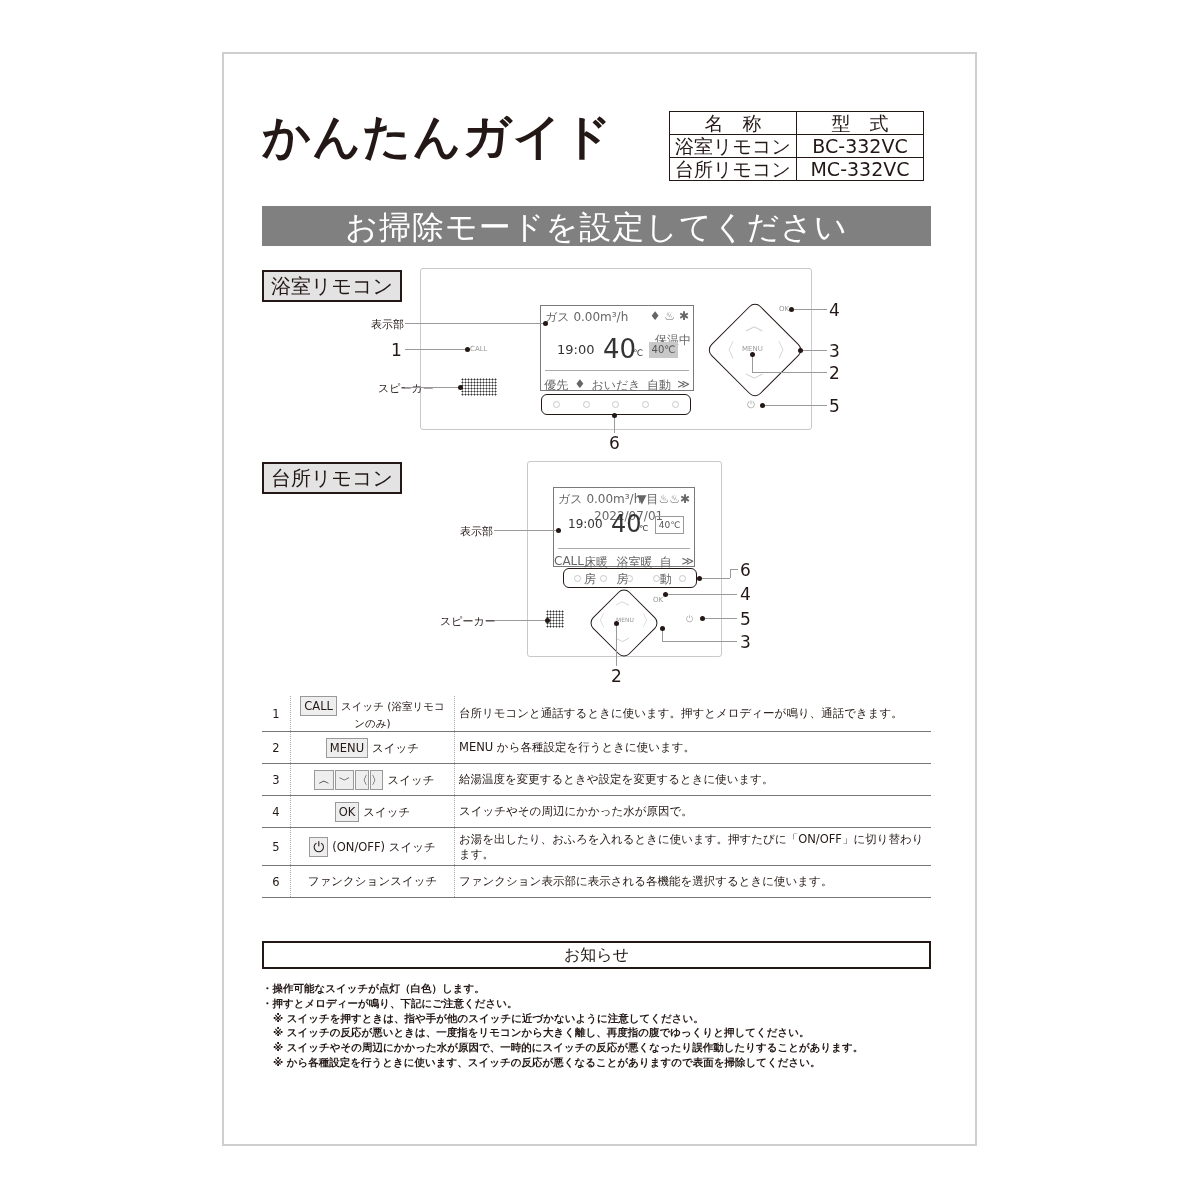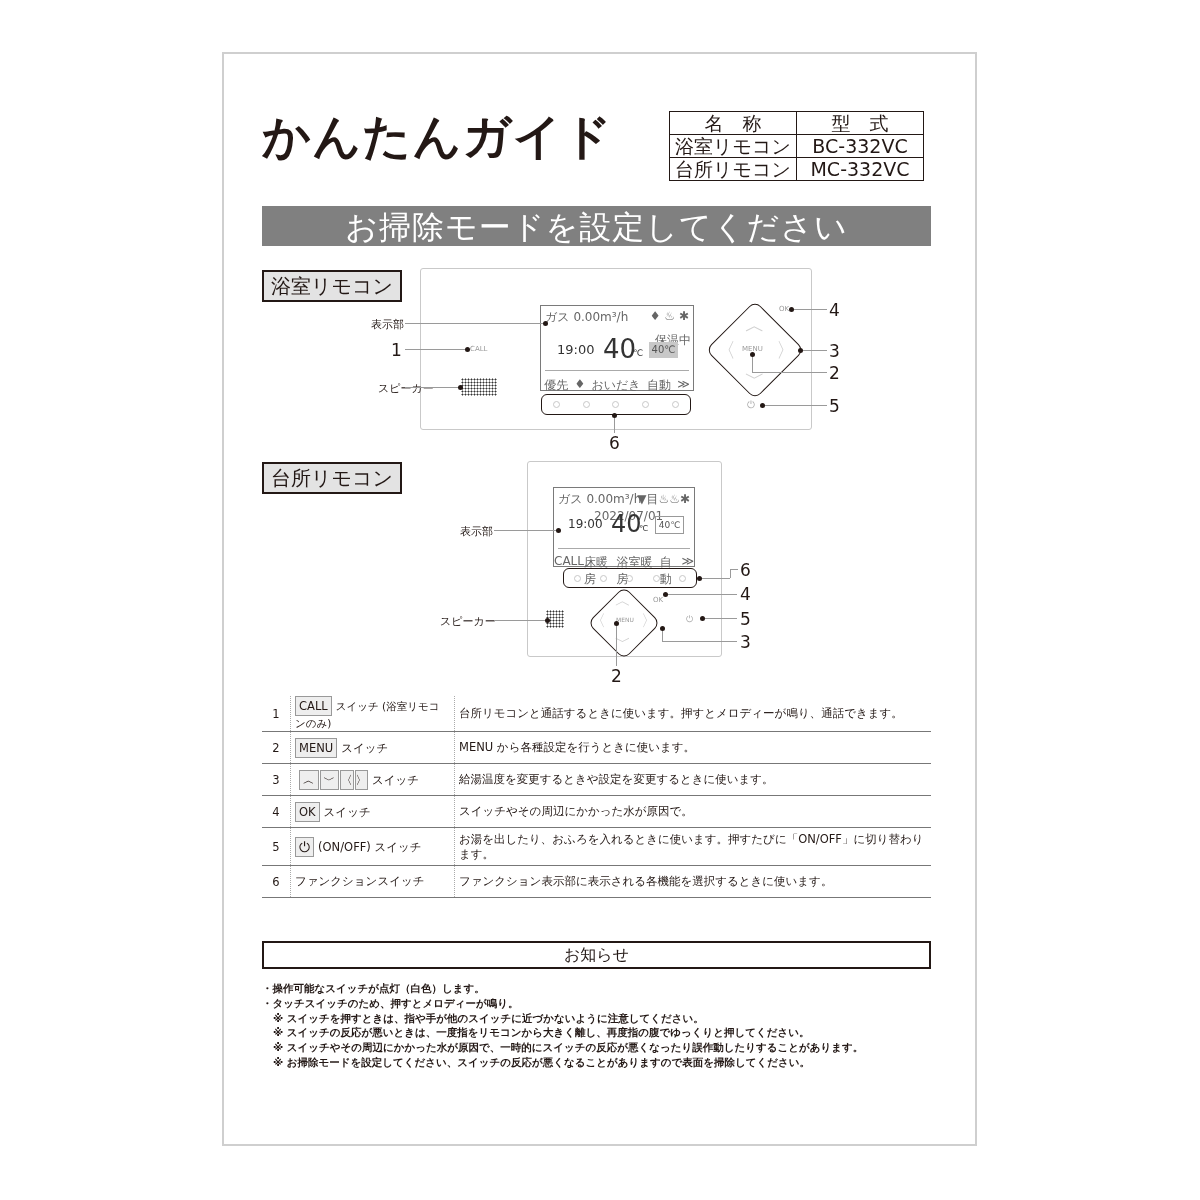--- a/index.html
+++ b/index.html
@@ -22,21 +22,21 @@
   .dot { position:absolute; width:5px; height:5px; border-radius:50%; background:#231815; }
   .fn-bar { border:1.5px solid #231815; border-radius:6px; box-sizing:border-box; display:flex; justify-content:space-around; align-items:center; }
   .fn-led { width:5px; height:5px; border-radius:50%; border:1px solid #c8c8c8; }
   .diamond { position:absolute; border:1.5px solid #231815; transform:rotate(45deg); border-radius:8px; box-sizing:border-box; background:#fff; }
   .chev { position:absolute; color:#d0d0d0; font-size:20px; line-height:20px; }
   .speaker { position:absolute; background-image:radial-gradient(circle, #333 0.9px, transparent 1.1px); background-size:3px 3px; }
   table.spec { position:absolute; left:262px; top:696px; width:669px; border-collapse:collapse; font-size:11.5px; }
   table.spec th { background:#e0e0e0; font-weight:normal; height:20px; border-top:2px solid #777; border-bottom:1px solid #777; font-size:11px; }
   table.spec td { border-bottom:1.5px solid #777; padding:0 4px; height:31px; vertical-align:middle; }
   table.spec td.no { width:20px; text-align:center; }
-  table.spec td.nm { width:155px; border-left:1px dotted #aaa; border-right:1px dotted #aaa; }
+  table.spec td.nm { width:155px; border-left:1px dotted #aaa; border-right:1px dotted #aaa;text-align:center; }
   table.spec th.no { width:28px; }
   table.spec th.nm { width:163px; border-left:1px dotted #aaa; border-right:1px dotted #aaa; }
   .key { display:inline-block; border:1px solid #999; background:#eeeeee; padding:1px 3px; font-size:11.5px; line-height:16px; margin-right:4px; vertical-align:middle; }
   .notice-box { left:262px; top:941px; width:669px; height:28px; border:2px solid #231815; box-sizing:border-box; text-align:center; font-size:16px; line-height:24px; }
   .notes { left:262px; top:981px; font-size:10.5px; line-height:14.8px; font-weight:bold; color:#231815; }
   .notes .sub { padding-left:11px; }
   .notes .sub2 { padding-left:24px; }
 </style>
 </head>
 <body>
@@ -223,18 +223,18 @@
     <td class="no" style="height:20px;">6</td>
     <td class="nm">ファンクションスイッチ</td>
     <td>ファンクション表示部に表示される各機能を選択するときに使います。</td>
   </tr>
 </tbody>
   </table>
 
 <div class="abs notice-box">お知らせ</div>
 <div class="abs notes">
   <div>・操作可能なスイッチが点灯（白色）します。</div>
-  <div>・タッチスイッチのため、押すとメロディーが鳴り。</div>
+  <div>・押すとメロディーが鳴り、下記にご注意ください。</div>
   <div class="sub">※ スイッチを押すときは、指や手が他のスイッチに近づかないように注意してください。</div>
   <div class="sub">※ スイッチの反応が悪いときは、一度指をリモコンから大きく離し、再度指の腹でゆっくりと押してください。</div>
   <div class="sub">※ スイッチやその周辺にかかった水が原因で、一時的にスイッチの反応が悪くなったり誤作動したりすることがあります。</div>
-  <div class="sub">※ お掃除モードを設定してください、スイッチの反応が悪くなることがありますので表面を掃除してください。</div>
+  <div class="sub">※ から各種設定を行うときに使います、スイッチの反応が悪くなることがありますので表面を掃除してください。</div>
 </div>
 
 </body></html>

